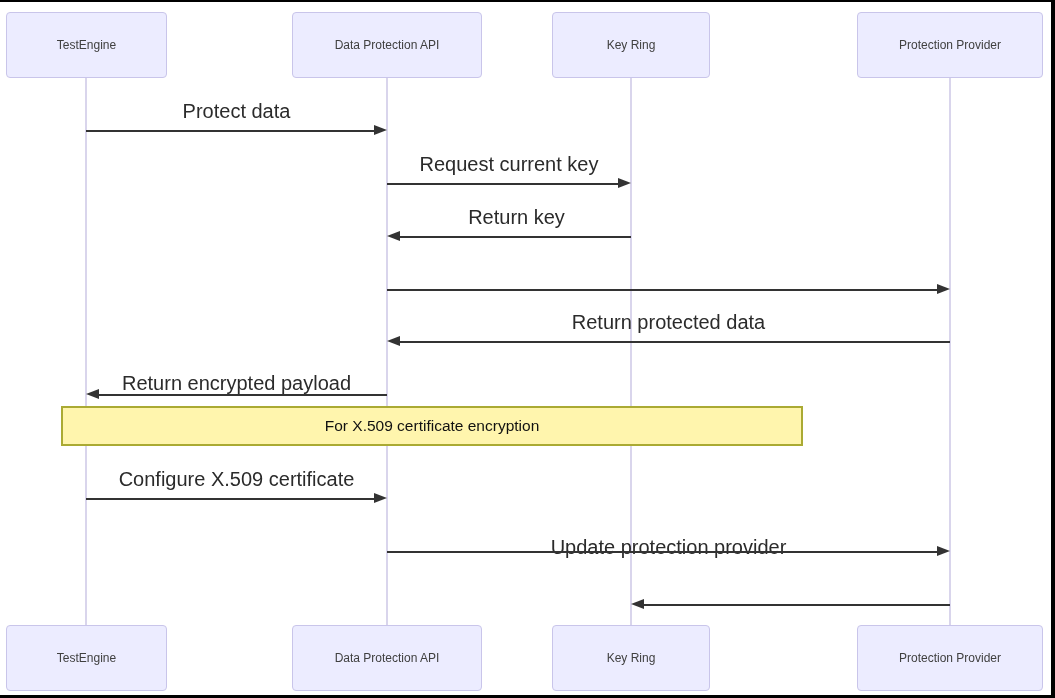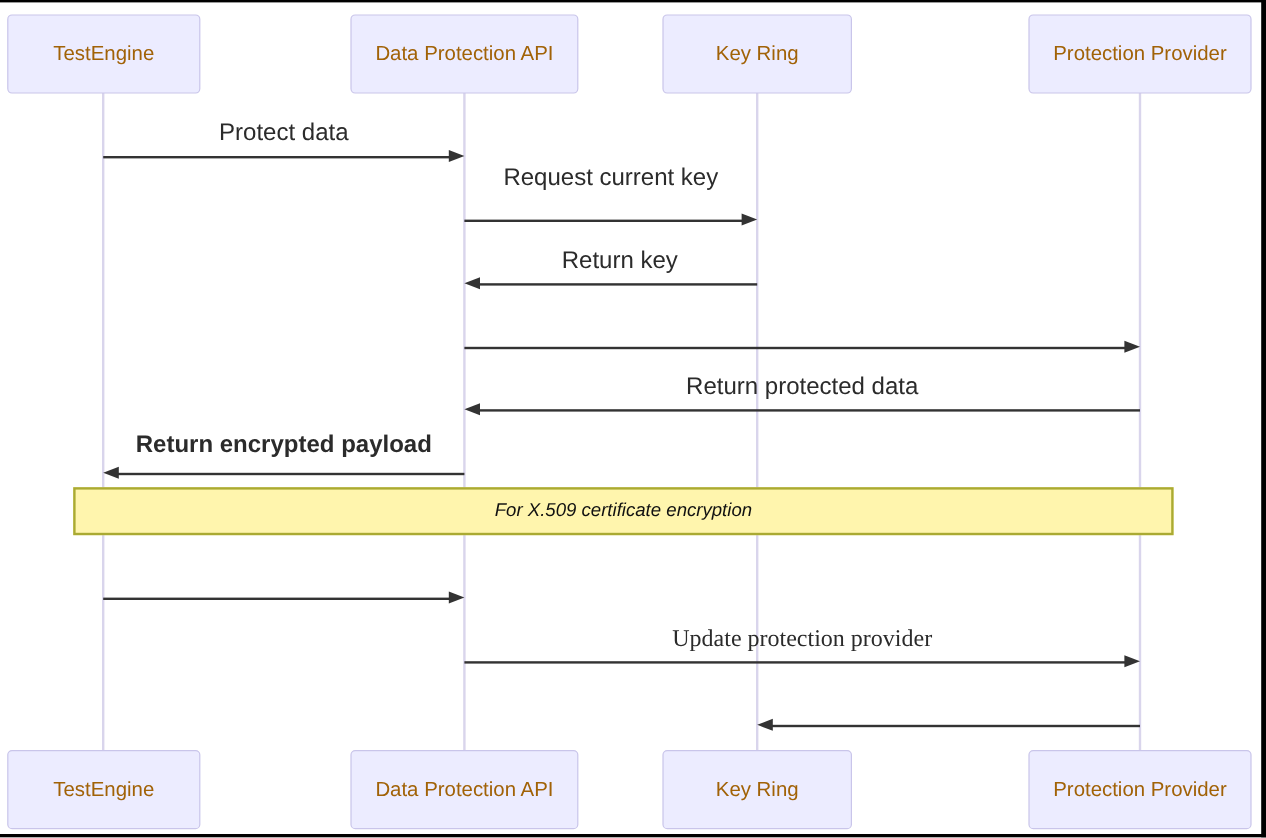--- a/index.html
+++ b/index.html
@@ -21,22 +21,22 @@
   }
   .actor-box {
     position: absolute;
     height: 65px;
     background: var(--actor-fill, #ECECFF);
     border: 1px solid var(--actor-border, #c9c5ea);
     border-radius: 4px;
     display: flex;
     align-items: center;
     justify-content: center;
-    font-size: 17px;
-    color: #a16207;
+    font-size: 12px;
+    color: #404040;
     box-sizing: border-box;
   }
   .lifeline {
     position: absolute;
     width: 2px;
     background: var(--lifeline, #d9d5ec);
   }
   .msg-label {
     position: absolute;
     transform: translateX(-50%);
@@ -90,35 +90,36 @@
     <div class="actor-box" style="left: 6px; top: 623px; width: 161px; height: 66px;">TestEngine</div>
     <div class="actor-box" style="left: 292px; top: 10px; width: 190px; height: 66px;">Data Protection API</div>
     <div class="actor-box" style="left: 292px; top: 623px; width: 190px; height: 66px;">Data Protection API</div>
     <div class="actor-box" style="left: 552px; top: 10px; width: 158px; height: 66px;">Key Ring</div>
     <div class="actor-box" style="left: 552px; top: 623px; width: 158px; height: 66px;">Key Ring</div>
     <div class="actor-box" style="left: 857px; top: 10px; width: 186px; height: 66px;">Protection Provider</div>
     <div class="actor-box" style="left: 857px; top: 623px; width: 186px; height: 66px;">Protection Provider</div>
     <div class="msg-label" style="left: 236.5px; top: 100px;">Protect data</div>
     <div class="msg-line" style="left: 86px; top: 128px; width: 289px;"></div>
     <div class="arrow-right" style="left: 374px; top: 122.5px;"></div>
-    <div class="msg-label" style="left: 509px; top: 137px;">Request current key</div>
+    <div class="msg-label" style="left: 509px; top: 153px;">Request current key</div>
     <div class="msg-line" style="left: 387px; top: 181px; width: 232px;"></div>
     <div class="arrow-right" style="left: 618px; top: 175.5px;"></div>
     <div class="msg-label" style="left: 509px; top: 206px; padding-left: 15px;">Return key</div>
     <div class="msg-line" style="left: 399px; top: 234px; width: 232px;"></div>
     <div class="arrow-left" style="left: 387px; top: 228.5px;"></div>
     <div class="msg-line" style="left: 387px; top: 287px; width: 551px;"></div>
     <div class="arrow-right" style="left: 937px; top: 281.5px;"></div>
     <div class="msg-label" style="left: 668.5px; top: 311px;">Return protected data</div>
     <div class="msg-line" style="left: 399px; top: 339px; width: 551px;"></div>
     <div class="arrow-left" style="left: 387px; top: 333.5px;"></div>
-    <div class="msg-label" style="left: 236.5px; top: 360px; font-weight: bold;">Return encrypted payload</div>
+    <div class="msg-label" style="left: 236.5px; top: 372px;">Return encrypted payload</div>
     <div class="msg-line" style="left: 98px; top: 392px; width: 289px;"></div>
     <div class="arrow-left" style="left: 86px; top: 386.5px;"></div>
+    <div class="msg-label" style="left: 236.5px; top: 468px;">Configure X.509 certificate</div>
     <div class="msg-line" style="left: 86px; top: 496px; width: 289px;"></div>
     <div class="arrow-right" style="left: 374px; top: 490.5px;"></div>
-    <div class="msg-label" style="left: 668.5px; top: 521px; font-family: Liberation Serif, serif;">Update protection provider</div>
+    <div class="msg-label" style="left: 668.5px; top: 536px;">Update protection provider</div>
     <div class="msg-line" style="left: 387px; top: 549px; width: 551px;"></div>
     <div class="arrow-right" style="left: 937px; top: 543.5px;"></div>
     <div class="msg-line" style="left: 643px; top: 602px; width: 307px;"></div>
     <div class="arrow-left" style="left: 631px; top: 596.5px;"></div>
-    <div class="note" style="left: 61px; top: 404px; width: 917px; height: 40px; font-style: italic;">For X.509 certificate encryption</div>
+    <div class="note" style="left: 61px; top: 404px; width: 742px; height: 40px;">For X.509 certificate encryption</div>
   </div>
 
 </body></html>

